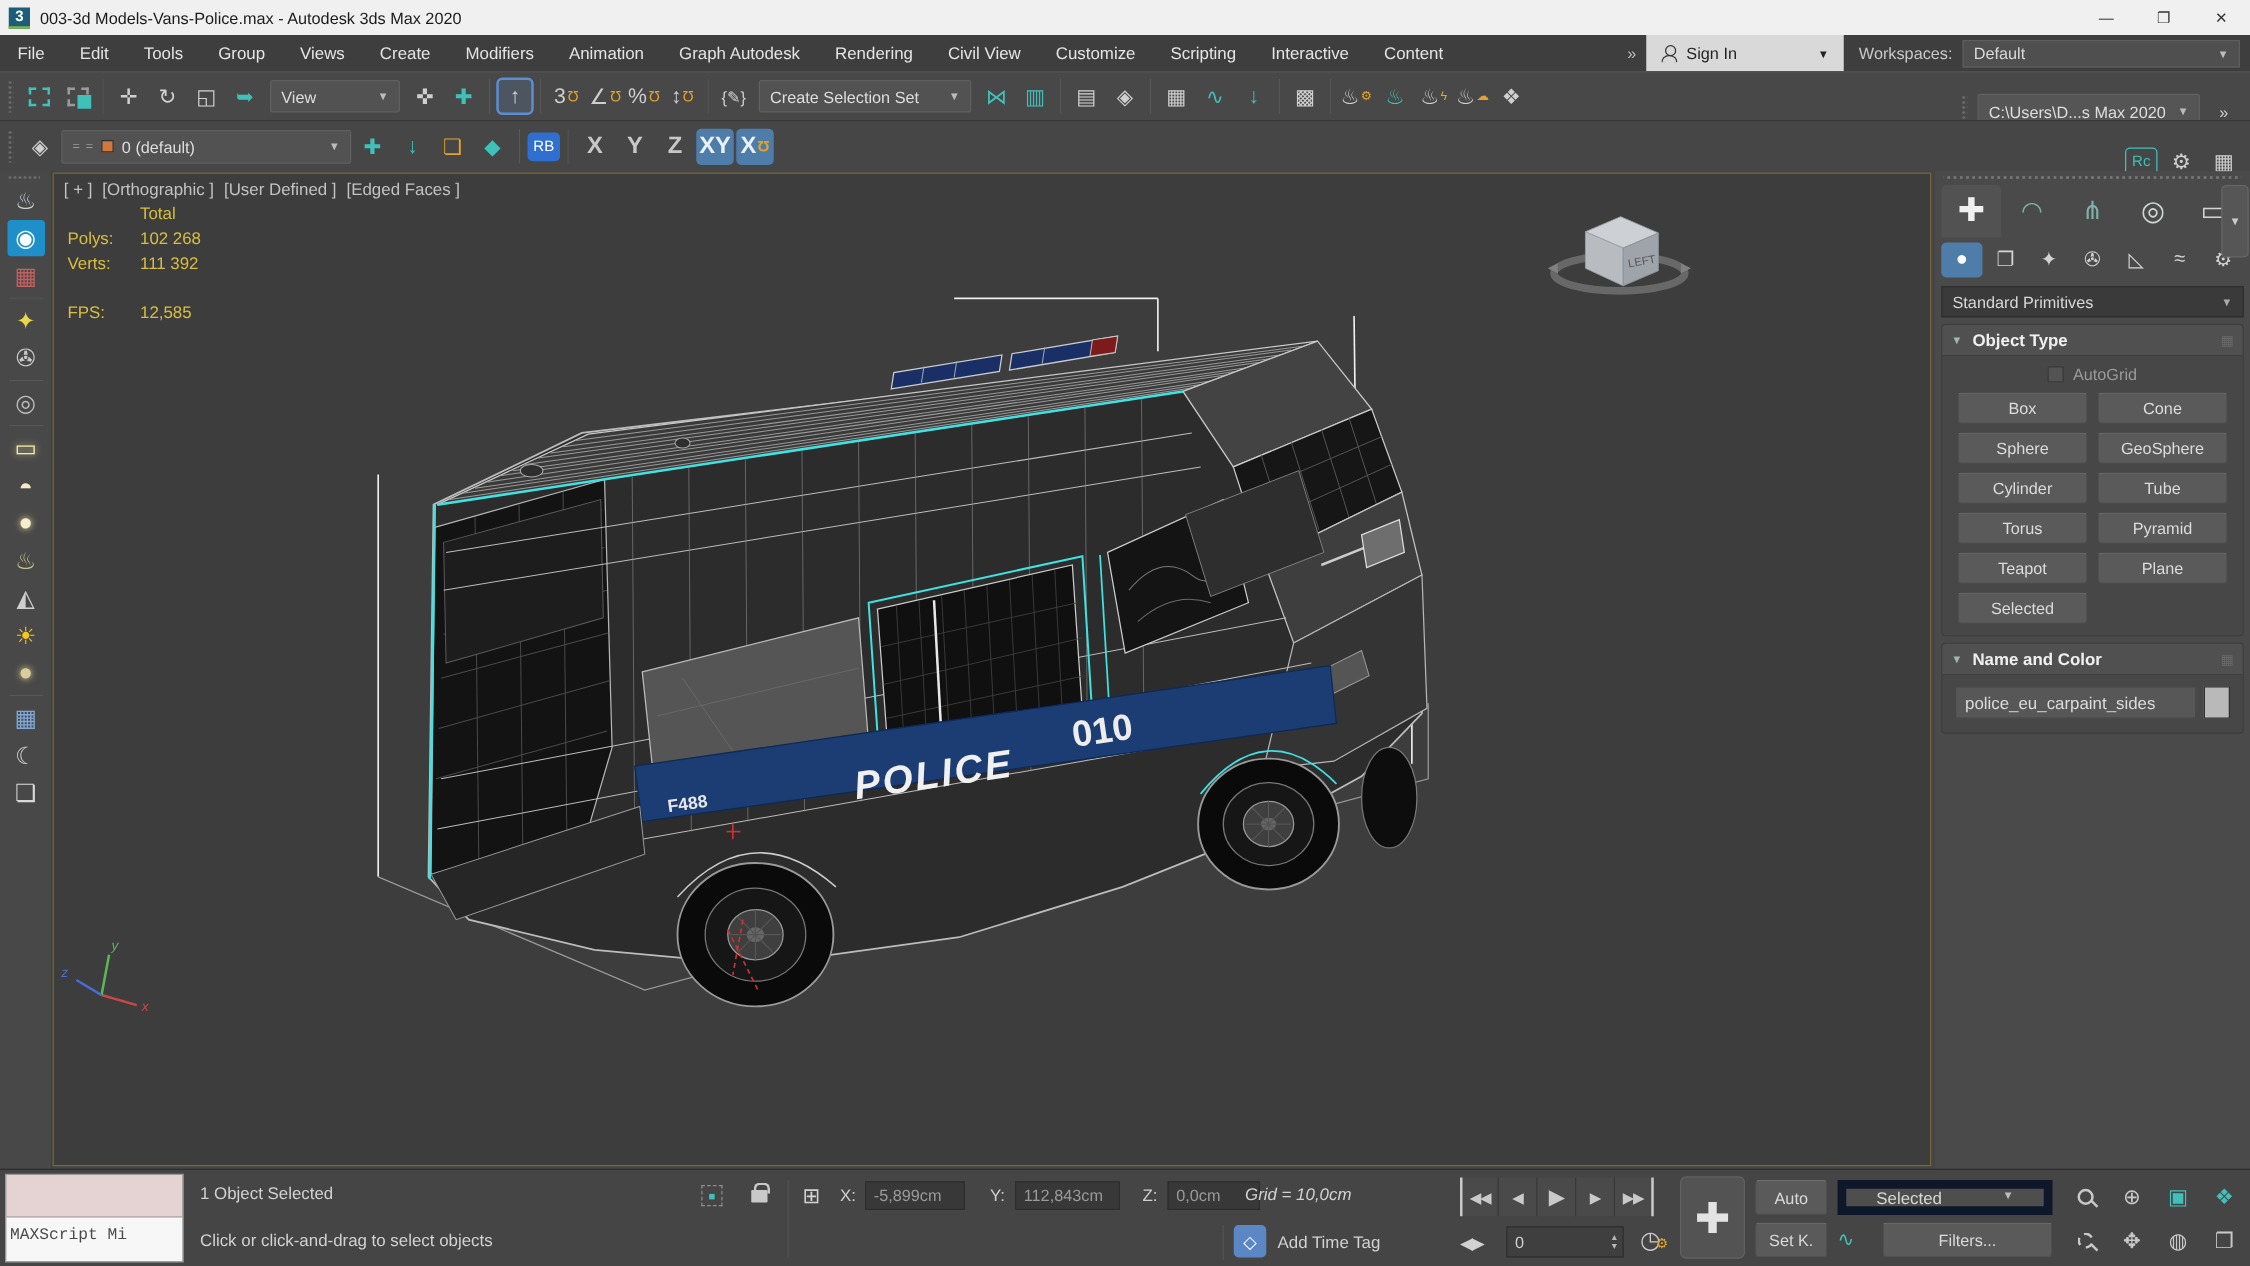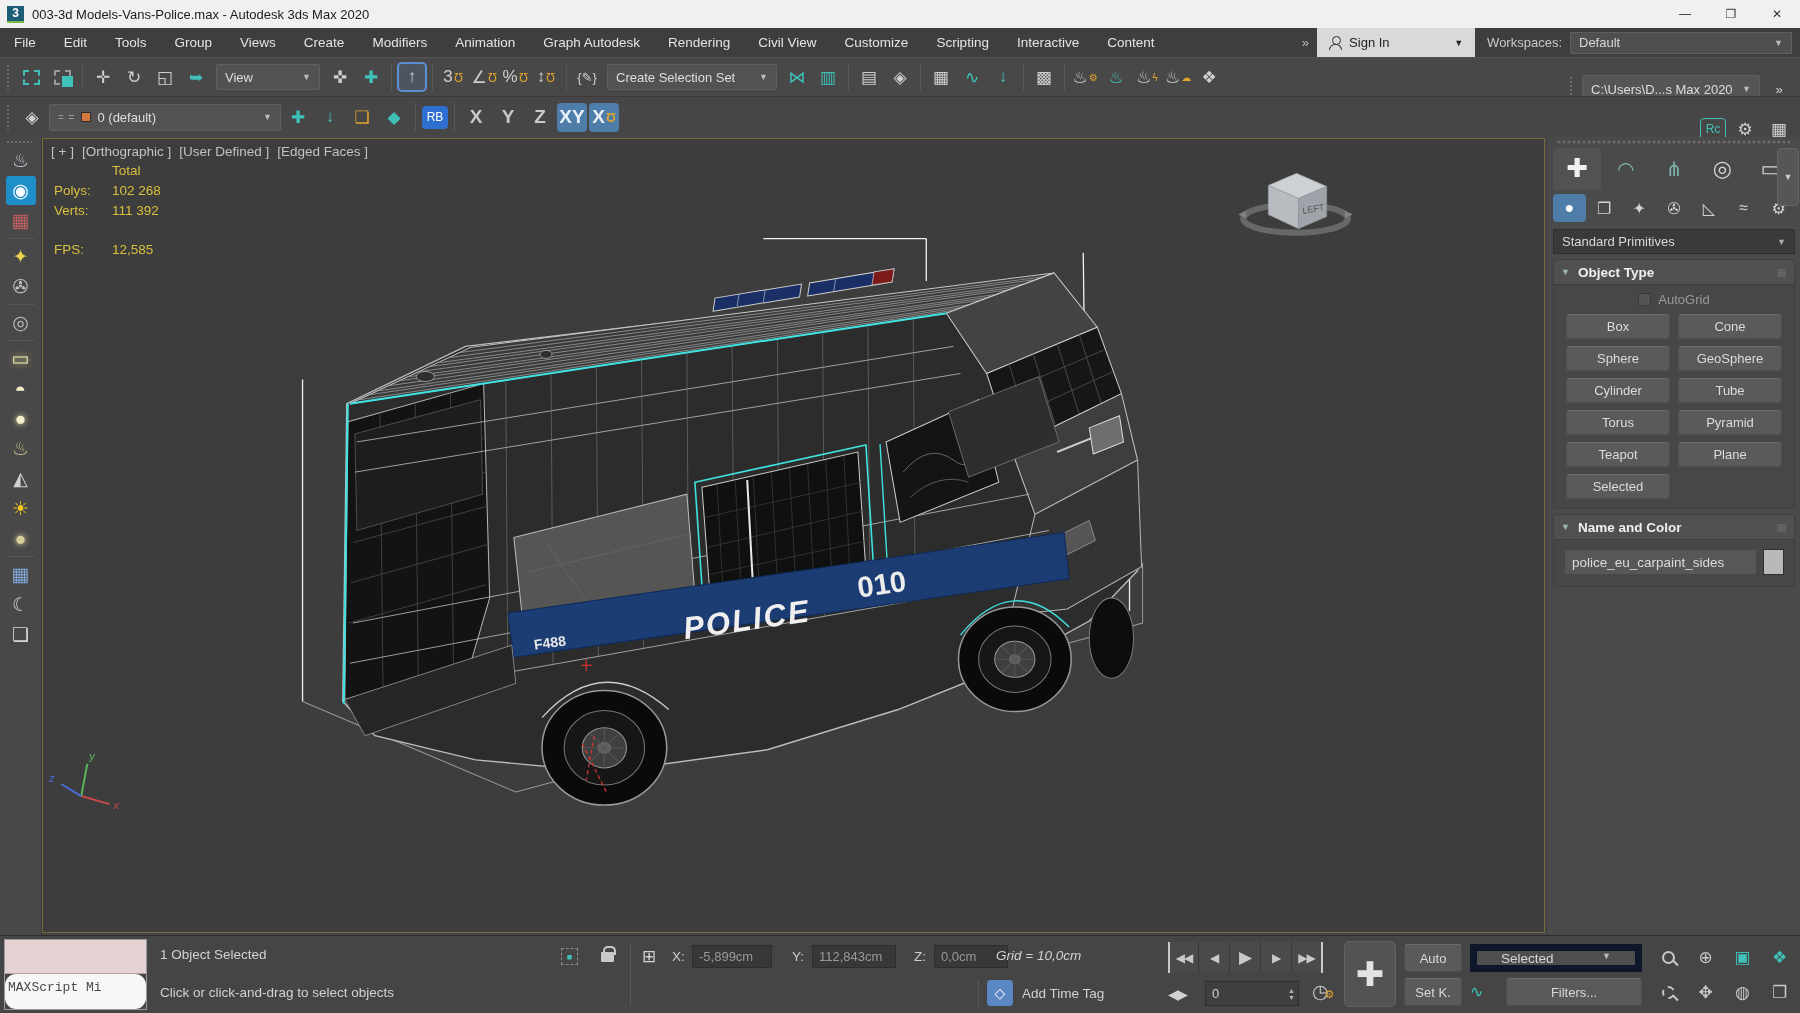--- a/index.html
+++ b/index.html
@@ -100,21 +100,21 @@
   .pbtn { height:25px; background:#5a5a5a; border:1px solid #4e4e4e; border-top-color:#6b6b6b; border-radius:3px; color:#dcdcdc; display:flex; align-items:center; justify-content:center; font-size:13px; }
   .nc-row { display:flex; gap:6px; padding:2px 4px; }
   .name-input { flex:1; height:26px; background:#575757; border:1px solid #474747; color:#dcdcdc; font-size:13.5px; padding:0 7px; font-family:"Liberation Sans",sans-serif; }
   .color-swatch { width:25px; height:26px; background:#b9b9b9; border:1px solid #2e2e2e; }
 
   
   .statusbar { position:absolute; left:0; top:935px; width:1800px; height:78px; background:#454545; border-top:1px solid #2d2d2d; }
   .sb-abs { position:absolute; }
   .listener { left:4px; top:3px; width:143px; height:71px; border:1px solid #9a9a9a; }
   .listener .pink { height:34px; background:#e5d3d3; border-bottom:1px solid #b0a3a3; }
-  .listener .white { height:35px; background:#f7f7f7; color:#4a4a4a; font-family:"Liberation Mono", monospace; font-size:13px; padding:6px 2px 0 3px; white-space:nowrap; overflow:hidden;border-radius:11px; }
+  .listener .white { height:35px; background:#f7f7f7; color:#4a4a4a; font-family:"Liberation Mono", monospace; font-size:13px; padding:6px 2px 0 3px; white-space:nowrap; overflow:hidden; }
   .sb-text { color:#d2d2d2; font-size:13.5px; }
   .isolate { left:561px; top:12px; width:17px; height:17px; border:1px dashed #8a8a8a; display:flex; align-items:center; justify-content:center; }
   .isolate span { color:#3fc1b9; font-size:9px; }
   .locki { left:601px; top:16px; width:13px; height:10px; background:#c9c9c9; border-radius:1px; }
   .locki::before { content:""; position:absolute; top:-6px; left:2px; width:9px; height:7px; border:2px solid #c9c9c9; border-bottom:none; border-radius:5px 5px 0 0; }
   .vsep { width:1px; background:#353535; border-right:1px solid #585858; }
   .coord-lab { color:#cfcfcf; font-size:13.5px; }
   .coord-field { height:23px; background:#383838; border:1px solid #2d2d2d; color:#9a9a9a; font-size:13px; padding:0 6px; font-family:"Liberation Sans",sans-serif; }
   .pb-group { left:1168px; top:6px; display:flex; background:#4a4a4a; }
   .pb { width:31px; height:31px; display:flex; align-items:center; justify-content:center; color:#c9c9c9; font-size:12px; border-right:1px solid #383838; letter-spacing:-1px; }

